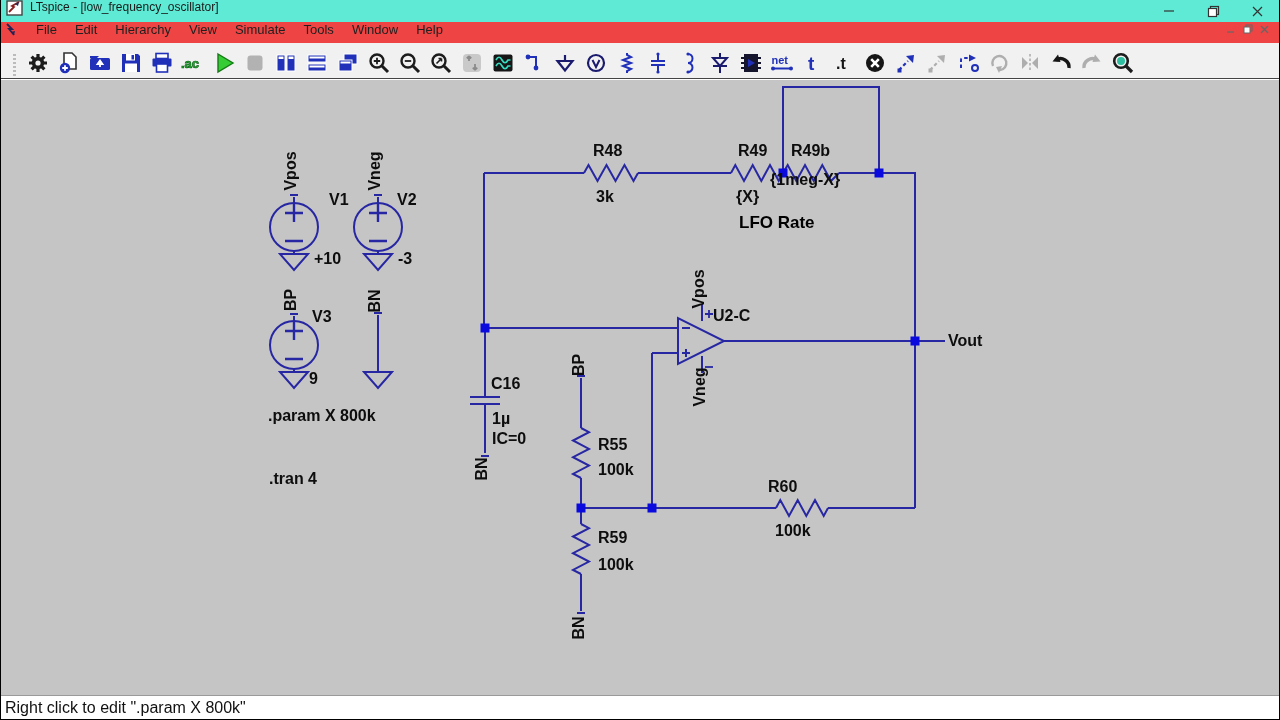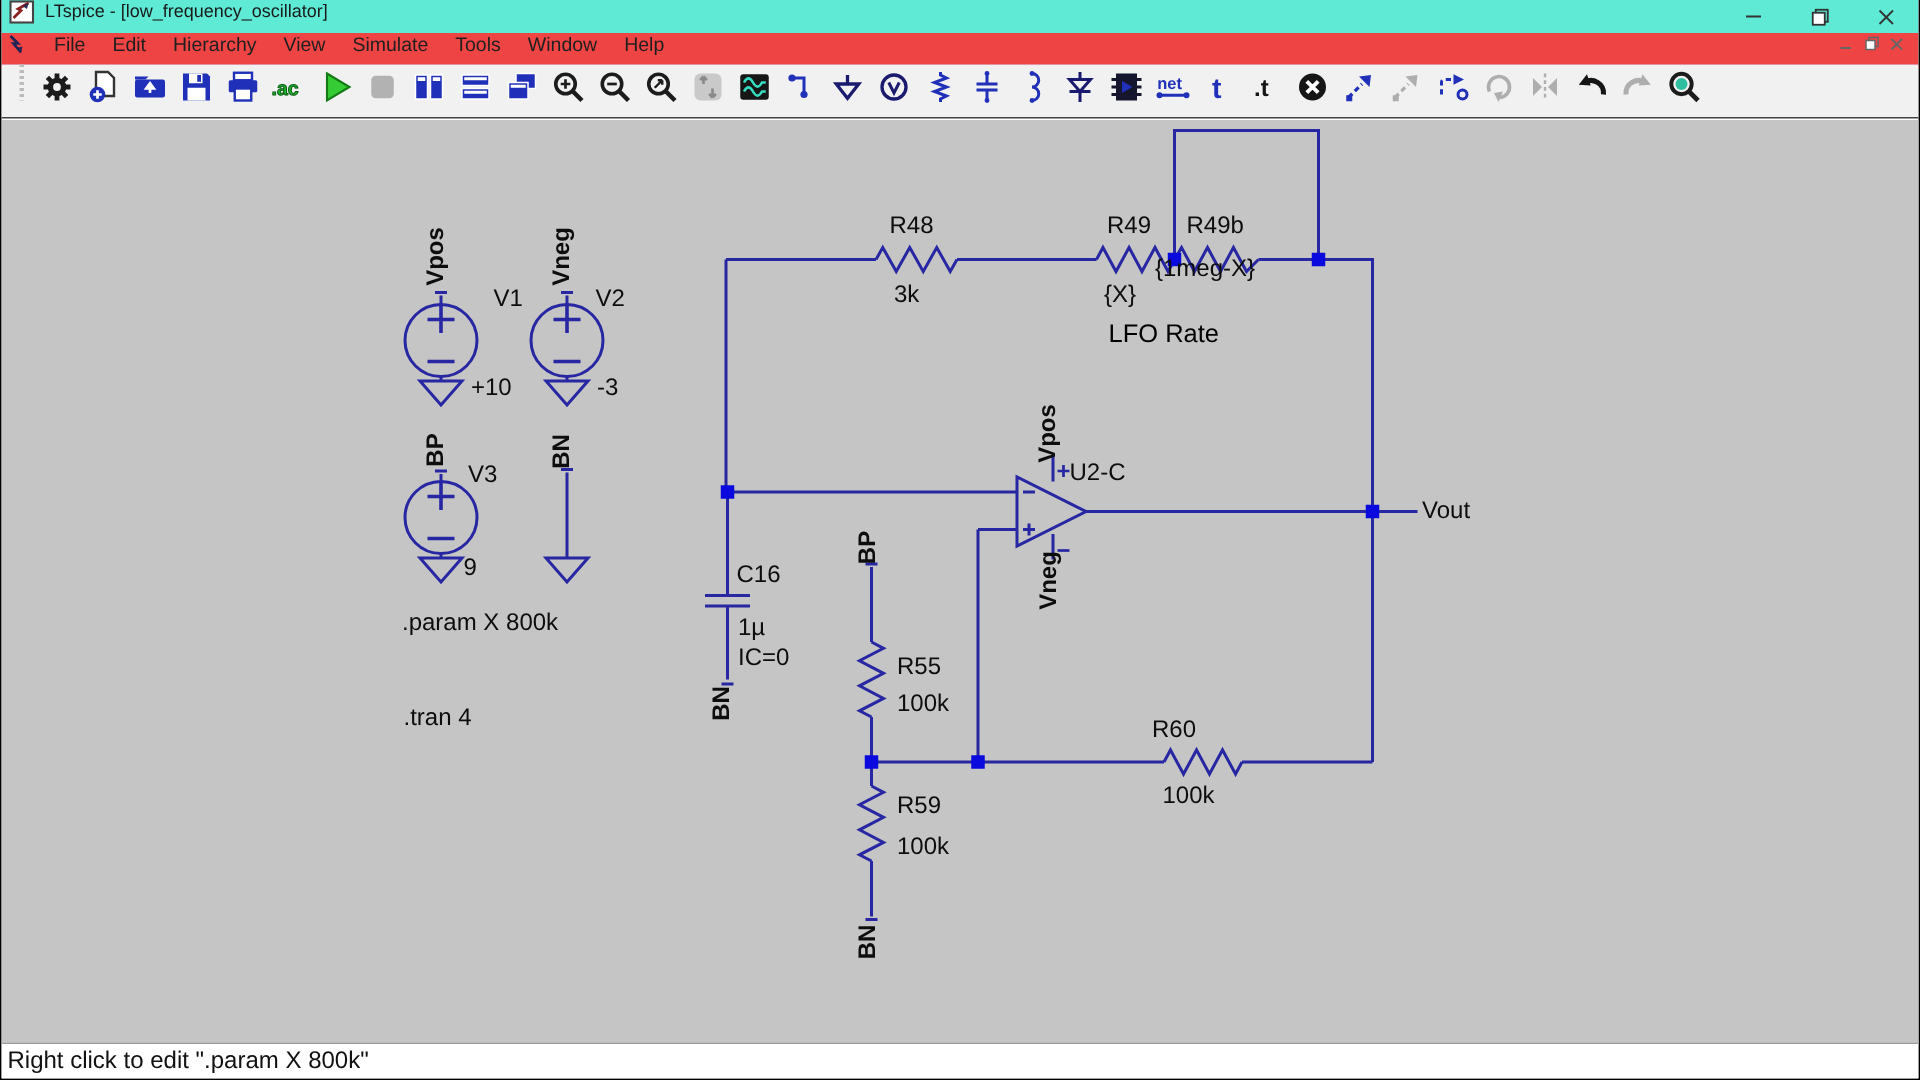--- a/index.html
+++ b/index.html
@@ -11,27 +11,27 @@
   .titlebar .appicon{width:18px;height:16px;margin:0 6px 0 5px}
   .titlebar .title{font-size:12px;color:#1a1a1a}
   .wincontrols{margin-left:auto;display:flex;height:100%}
   .wbtn{width:44px;display:flex;align-items:center;justify-content:center;color:#333;font-size:12px}
   .menubar{position:absolute;top:22px;left:0;right:0;height:21px;background:#ef4444;display:flex;align-items:flex-start;border-bottom:3px solid #be185d}
   .menubar .childicon{width:16px;height:15px;margin:0 6px 0 4px}
   .menuitem{font-size:13px;color:#1f1f1f;padding:0 9px;cursor:default}
   .childcontrols{margin-left:auto;display:flex;align-items:center;margin-right:6px}
   .cbtn{width:17px;height:14px;display:flex;align-items:center;justify-content:center;color:#666;font-size:10px}
   .toolbar{position:absolute;top:43px;left:0;right:0;height:36px;background:#f1f1f1;border-bottom:1px solid #444;
-           display:flex;align-items:flex-start;padding-left:12px;box-sizing:border-box}
+           display:flex;align-items:flex-end;padding-left:12px;box-sizing:border-box}
   .grip{width:3px;height:24px;margin-right:6px;background-image:repeating-linear-gradient(#bbb 0 2px,transparent 2px 4px)}
   .tbtn{width:31px;height:30px;display:flex;align-items:center;justify-content:center;flex:0 0 auto}
   
   .schem{position:absolute;top:80px;left:0;width:1280px;height:616px;background:#c5c5c5}
   .schem svg.circuit{position:absolute;top:0;left:0;pointer-events:none}
-  .lbl{position:absolute;font-weight:normal;font-size:16px;line-height:1;color:#0d0d0d;white-space:nowrap}
+  .lbl{position:absolute;font-weight:bold;font-size:16px;line-height:1;color:#0d0d0d;white-space:nowrap}
   .vlbl{position:absolute;font-weight:bold;font-size:16px;line-height:1;color:#0d0d0d;white-space:nowrap;
         transform:translate(-50%,-50%) rotate(-90deg)}
   .comment{color:#000000;font-size:17px}
   
   .statusbar{position:absolute;left:0;right:0;bottom:0;height:23px;background:#fff;border-top:1px solid #9a9a9a;
              display:flex;align-items:center;padding-left:4px;font-size:16px;color:#111}
 </style>
 </head>
 <body>
 

